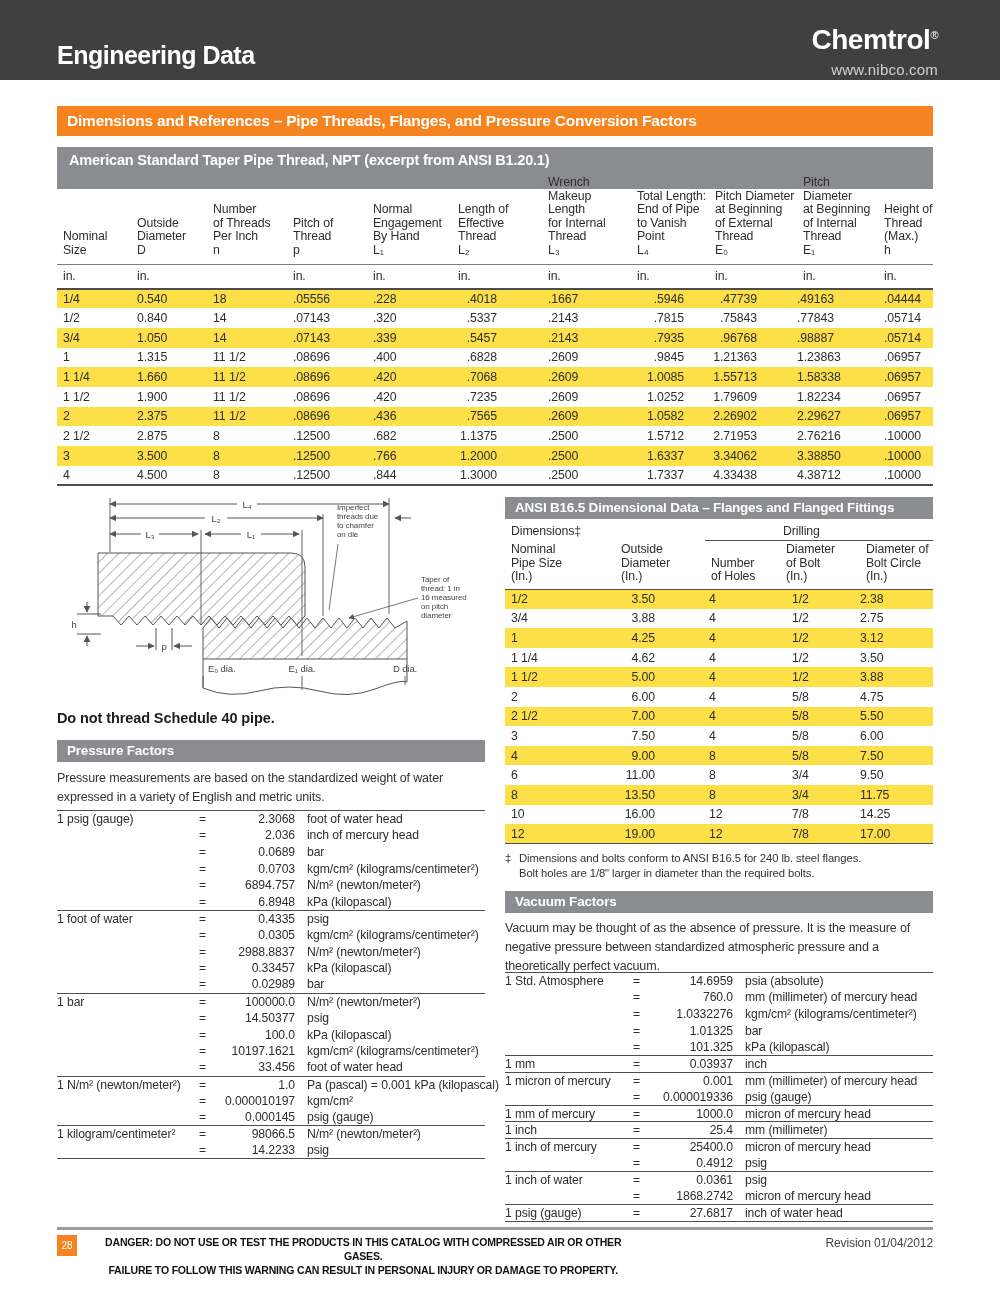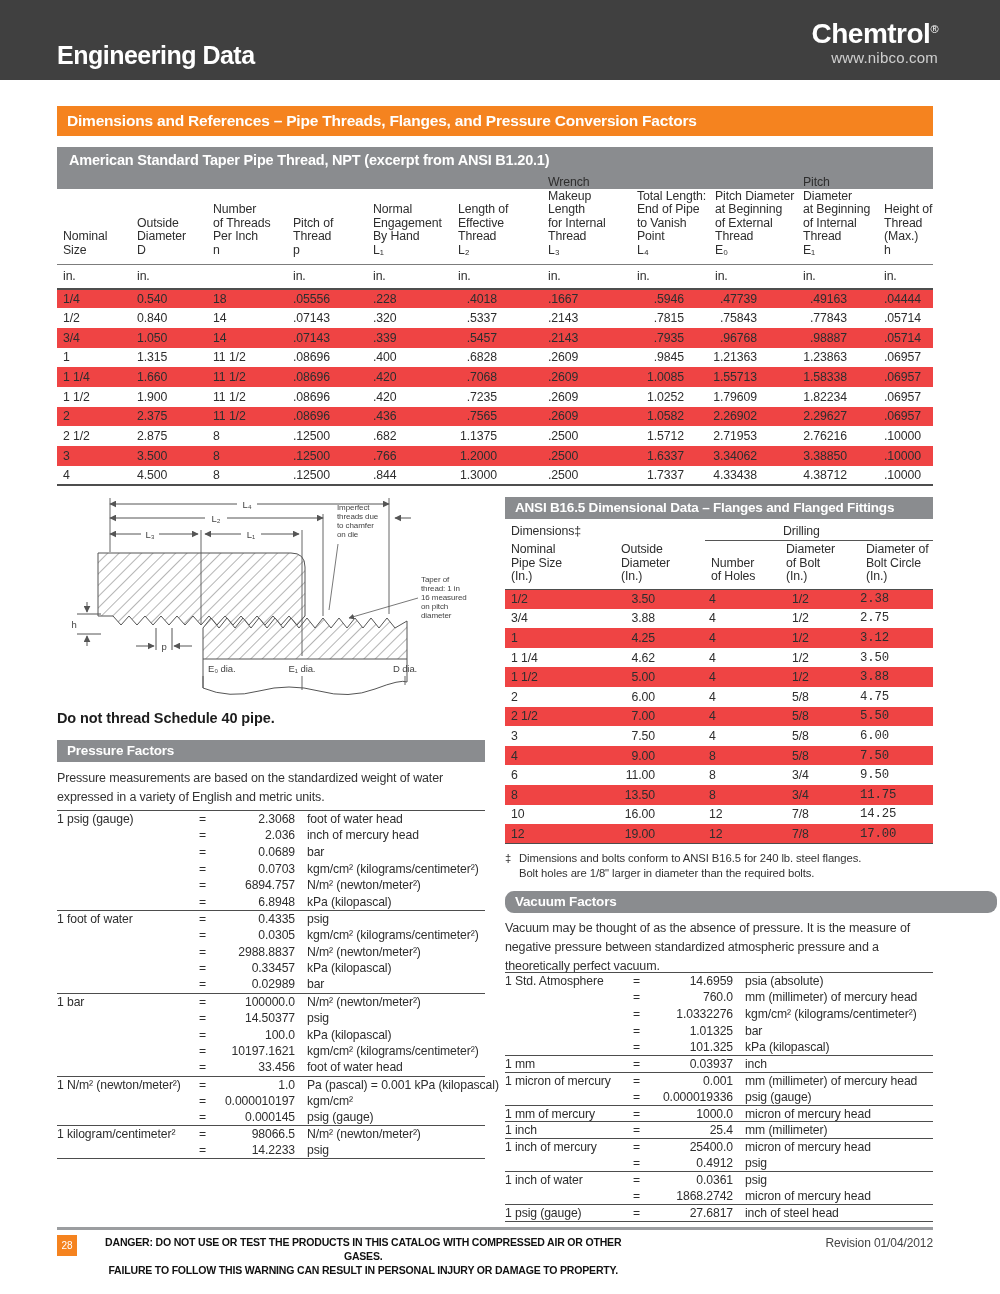--- a/index.html
+++ b/index.html
@@ -6,46 +6,46 @@
   html,body { background:#fff; }
   body {
     position:relative; width:1000px; height:1294px; overflow:hidden;
     font-family:"Liberation Sans","DejaVu Sans",sans-serif; color:#2e2e2e;
     letter-spacing:-0.1px;
   }
   
   .banner { position:absolute; left:0; top:0; width:1000px; height:80px; background:#404040; }
   .banner-title { position:absolute; left:57px; top:41px; font-size:25px; font-weight:bold; color:#fff; letter-spacing:-0.5px; }
   .brand { position:absolute; right:62px; top:14px; text-align:right; color:#fff; }
-  .brand-name { font-size:28px; font-weight:bold; letter-spacing:-0.5px; line-height:30px; }
+  .brand-name { font-size:28px; font-weight:bold; letter-spacing:-0.5px; line-height:42px; }
   .brand-reg { font-size:11px; vertical-align:super; font-weight:normal; }
   .brand-url { font-size:15px; color:rgba(255,255,255,.75); letter-spacing:0.2px; }
   
   .orange-bar { position:absolute; left:57px; top:106px; width:876px; height:30px; background:#F5831F;
     color:#fff; font-size:15.5px; font-weight:bold; line-height:30px; padding-left:10px; letter-spacing:-0.2px; }
   .gray-bar { position:absolute; background:#8A8C8F; color:#fff; font-weight:bold; letter-spacing:-0.2px; }
   .bar-npt { left:57px; top:147px; width:876px; height:42px; font-size:14.5px; line-height:27px; padding-left:12px; }
   .bar-sub { height:22px; font-size:13.5px; line-height:22px; padding-left:10px; }
   .bar-pressure { left:57px; top:740px; width:428px; }
   .bar-flange { left:505px; top:497px; width:428px; }
-  .bar-vacuum { left:505px; top:891px; width:492px;border-radius:9px; }
+  .bar-vacuum { left:505px; top:891px; width:428px; }
   
   table { border-collapse:collapse; table-layout:fixed; }
   th, td { font-weight:normal; overflow:visible; white-space:nowrap; }
   
   .npt { position:absolute; left:57px; top:176px; width:876px; font-size:12.3px; }
   .npt thead th { vertical-align:bottom; text-align:left; padding:0 0 7px 6px; white-space:pre-line; line-height:13.5px; }
   .npt .units td { border-top:1px solid #7c7c7c; border-bottom:2px solid #4d4d4d; height:24px; text-align:left; padding-left:6px; }
   .npt tbody.data td { height:19.7px; padding-left:6px; text-align:left; }
   .npt tbody.data { border-bottom:2px solid #4d4d4d; }
   .npt tbody.data td.c5 { text-align:right; padding-right:45px; padding-left:0;margin-left:40px; }
   .npt tbody.data td.c7 { text-align:right; padding-right:25px; padding-left:0; }
   .npt tbody.data td.c8 { text-align:right; padding-right:40px; padding-left:0; }
-  .npt tbody.data td.c9 { text-align:right; padding-right:31px; padding-left:0; }
-  tr.shade { background:#ef4444; }
+  .npt tbody.data td.c9 { text-align:left; padding-right:31px; padding-left:0; }
+  tr.shade { background:#fde047; }
   
   .diagram { position:absolute; left:57px; top:490px; width:420px; height:216px; }
   .diagram svg text { font-family:"Liberation Sans","DejaVu Sans",sans-serif; fill:#444; }
   .schedule-note { position:absolute; left:57px; top:710px; font-size:14.5px; font-weight:bold; color:#1d1d1d; }
   
   .intro { position:absolute; font-size:12.5px; line-height:19px; color:#333; letter-spacing:-0.15px; }
   .intro-pressure { left:57px; top:769px; width:430px; }
   .intro-vacuum { left:505px; top:919px; width:432px; }
   .factors { position:absolute; font-size:12.2px; }
   .factors-pressure { left:57px; top:810px; width:428px; }
@@ -60,21 +60,21 @@
   .flange-dims { position:absolute; left:505px; top:524px; width:428px; font-size:12.3px; height:17px; }
   .flange-dims .dims-label { position:absolute; left:6px; top:0; }
   .flange-dims .drilling { position:absolute; left:200px; top:0; width:228px; border-bottom:1px solid #555; padding-left:78px; padding-bottom:2px; }
   .flange { position:absolute; left:505px; top:543px; width:428px; font-size:12.3px; }
   .flange thead th { vertical-align:bottom; text-align:left; padding:0 0 5px 6px; white-space:pre-line; line-height:13.5px; border-bottom:1.5px solid #4d4d4d; }
   .flange tbody td { height:19.6px; padding-left:6px; text-align:left; }
   .flange tbody { border-bottom:1.5px solid #4d4d4d; }
   .flange tbody td.fc1 { text-align:right; padding-right:50px; padding-left:0; }
   .flange tbody td.fc2 { padding-left:4px; }
   .flange tbody td.fc3 { padding-left:12px; }
-  .flange tbody td.fc4 { text-align:right; padding-right:46px; padding-left:0;font-family:Liberation Mono, monospace; }
+  .flange tbody td.fc4 { text-align:left; padding-right:46px; padding-left:0; }
   .flange-footnote { position:absolute; left:505px; top:851px; width:428px; font-size:11.3px; line-height:14.5px; color:#333; }
   .flange-footnote .fn-body { display:inline-block; vertical-align:top; }
   .flange-footnote .fn-marker { display:inline-block; width:14px; vertical-align:top; }
   
   .footer-rule { position:absolute; left:57px; top:1227px; width:876px; height:3px; background:#9B9DA0; }
   .page-square { position:absolute; left:57px; top:1235px; width:20px; height:21px; background:#F5831F;
     color:#fff; font-size:10px; text-align:center; line-height:21px; }
   .danger { position:absolute; left:100px; top:1235px; width:560px; font-size:11.2px; font-weight:bold;
     color:#111; line-height:14px; text-align:center; transform:scaleX(.94); transform-origin:left top; letter-spacing:-0.2px; }
   .revision { position:absolute; right:67px; top:1236px; font-size:12px; color:#444; }
@@ -750,21 +750,21 @@
         <td class="feq">=</td>
         <td class="fval">1868.2742</td>
         <td class="funit">micron of mercury head</td>
       </tr>
     </tbody>
     <tbody>
       <tr>
         <th class="flabel" rowspan="1">1 psig (gauge)</th>
         <td class="feq">=</td>
         <td class="fval">27.6817</td>
-        <td class="funit">inch of steel head</td>
+        <td class="funit">inch of water head</td>
       </tr>
     </tbody>
   </table>
 
 <div class="footer-rule"></div>
 <div class="page-square">28</div>
 <div class="danger">
   <span>DANGER: DO NOT USE OR TEST THE PRODUCTS IN THIS CATALOG WITH COMPRESSED AIR OR OTHER GASES.</span><br>
   <span>FAILURE TO FOLLOW THIS WARNING CAN RESULT IN PERSONAL INJURY OR DAMAGE TO PROPERTY.</span>
 </div>

